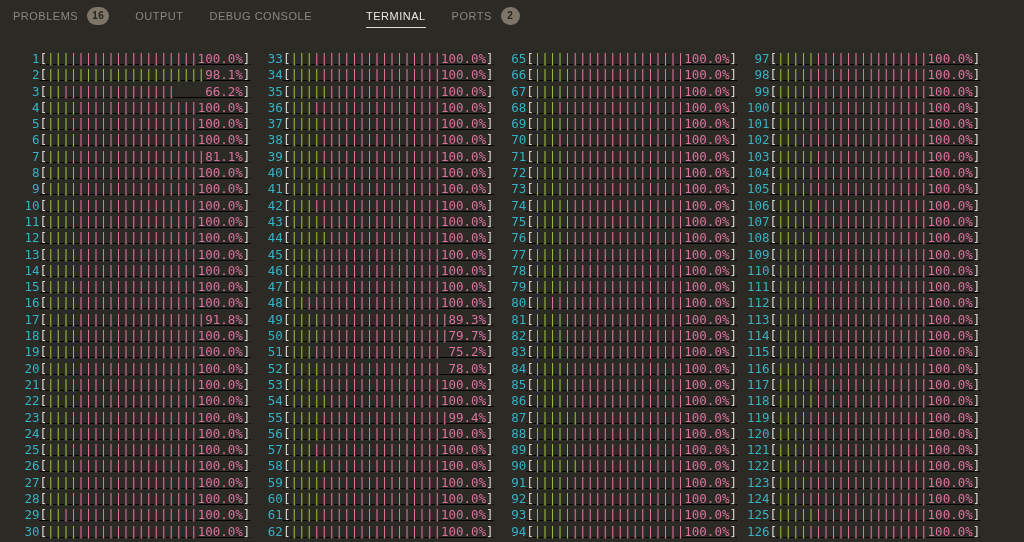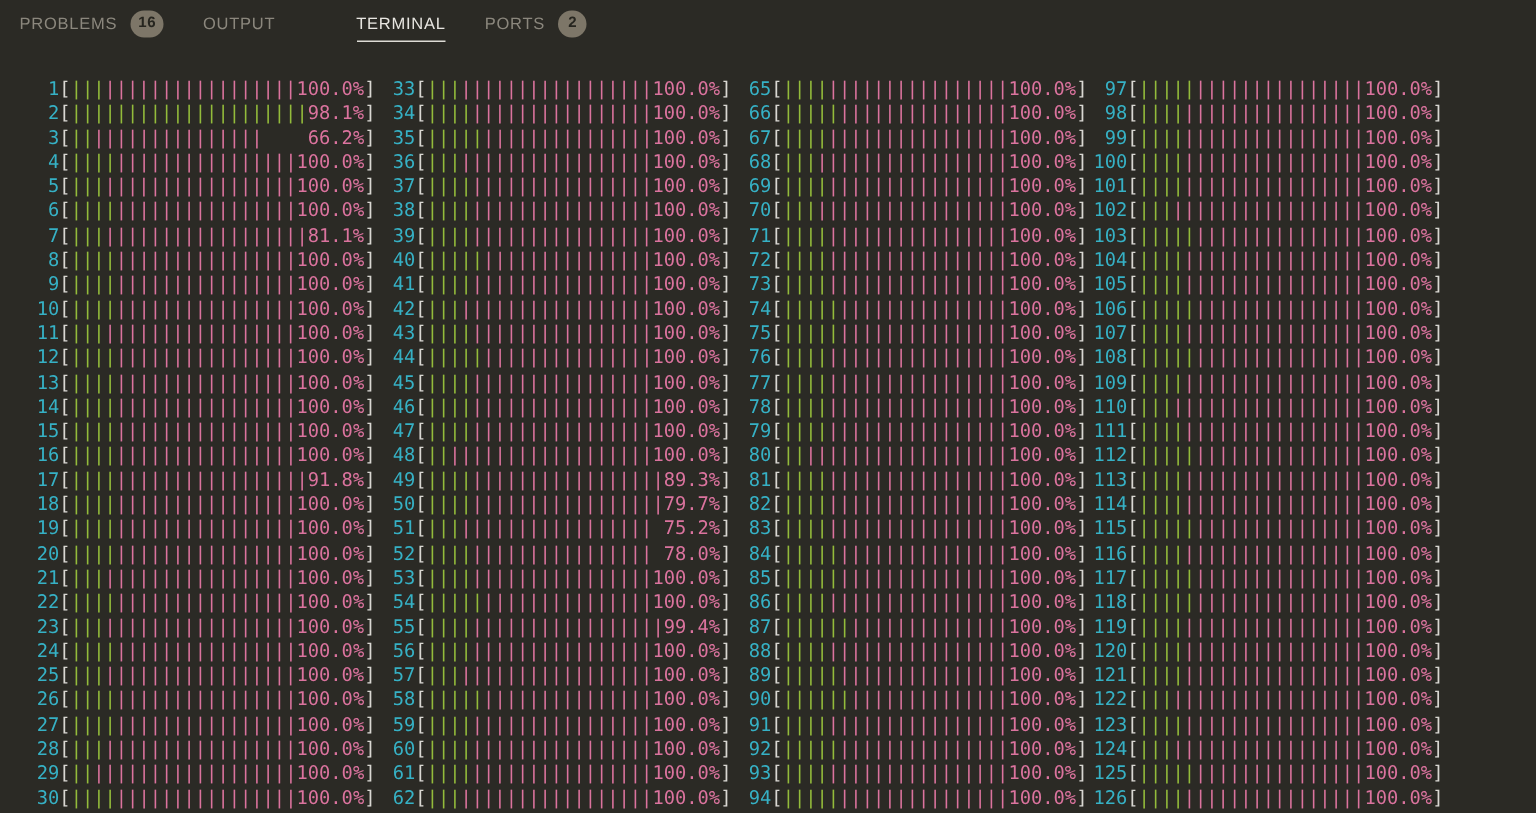--- a/index.html
+++ b/index.html
@@ -28,41 +28,44 @@
     background:#7d7668;color:#26251f;font-size:10px;font-weight:700;
     border-radius:999px;min-width:9px;height:18px;line-height:18px;
     padding:0 5px;text-align:center;
   }
   
   .terminal{
     padding:19px 0 0 17px;
     font-family:"DejaVu Sans Mono",monospace;
     font-size:12.5px;line-height:16.3px;
   }
-  .grid{display:flex;gap:4px;}
+  .grid{display:flex;gap:10px;text-decoration:underline;}
   .col{white-space:pre;}
   .row{white-space:pre;}
   .num{display:inline-block;width:3ch;text-align:right;color:#36b1c5;}
   .br{color:#d9d7d2;}
   .gbar{color:#93bb3b;}
   .pbar{color:#db739e;}
   .sp{color:transparent;}
   .pct{color:#db739e;}
 </style>
 </head>
 <body>
 
 <div class="tabbar">
   <div class="tab">
     <span class="tab-label">PROBLEMS</span>
     <span class="badge">16</span>
   </div>
   <div class="tab">
     <span class="tab-label">OUTPUT</span>
   </div>
+  <div class="tab">
+    <span class="tab-label">DEBUG CONSOLE</span>
+  </div>
   <div class="tab active">
     <span class="tab-label">TERMINAL</span>
   </div>
   <div class="tab">
     <span class="tab-label">PORTS</span>
     <span class="badge">2</span>
   </div>
 </div>
 
 <div class="terminal">

